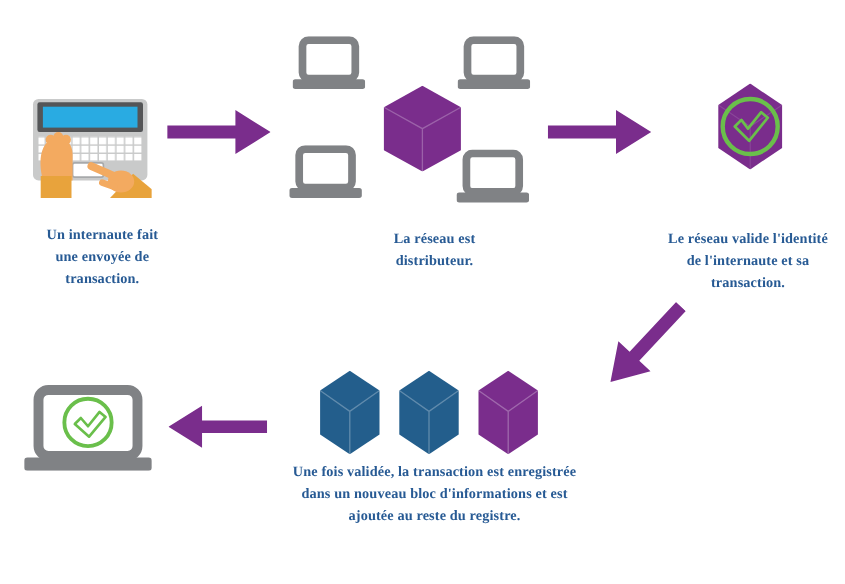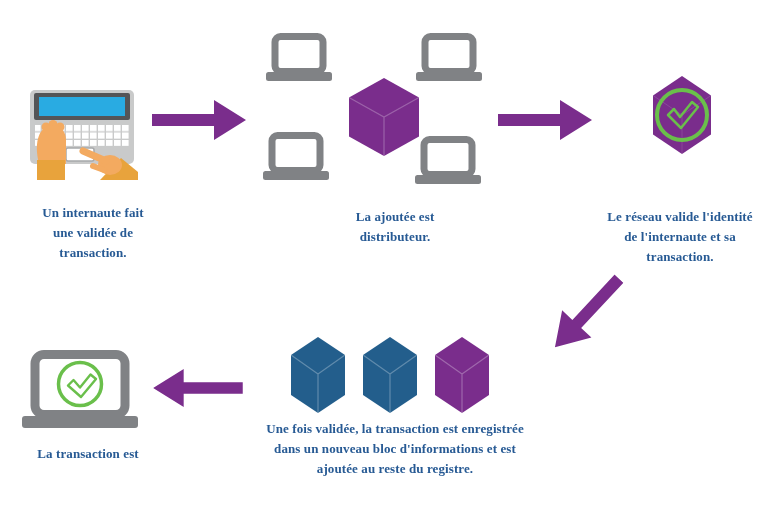--- a/index.html
+++ b/index.html
@@ -150,38 +150,37 @@
     <svg width="116" height="78" viewBox="0 0 116 78">
       <rect x="13" y="4.5" width="90" height="60" rx="9" fill="#ffffff" stroke="#808285" stroke-width="9"></rect>
       <rect x="0" y="66" width="116" height="12" rx="3" fill="#808285"></rect>
       <circle cx="58" cy="34" r="21.5" fill="none" stroke="#6abf4b" stroke-width="3.5"></circle>
       <path d="M46,35.5 L51.5,30 L58,37.5 L68.5,24.5 L74,29 L59,47 Z" fill="none" stroke="#6abf4b" stroke-width="2.4" stroke-linejoin="round"></path>
     </svg>
   </div>
 
   <div class="caption" style="left:7px;top:203px;width:172px">
     <div>Un internaute fait</div>
-    <div>une validée de</div>
+    <div>une envoyée de</div>
     <div>transaction.</div>
   </div>
 
   <div class="caption" style="left:309px;top:207px;width:172px">
-    <div>La ajoutée est</div>
+    <div>La réseau est</div>
     <div>distributeur.</div>
   </div>
 
   <div class="caption" style="left:588px;top:207px;width:184px">
     <div>Le réseau valide l'identité</div>
     <div>de l'internaute et sa</div>
     <div>transaction.</div>
   </div>
 
   <div class="caption" style="left:222px;top:419px;width:346px">
     <div>Une fois validée, la transaction est enregistrée</div>
     <div>dans un nouveau bloc d'informations et est</div>
     <div>ajoutée au reste du registre.</div>
   </div>
 
   <div class="caption" style="left:8px;top:444px;width:160px">
-    <div>La transaction est</div>
   </div>
 
 </div>
 
 </body></html>

